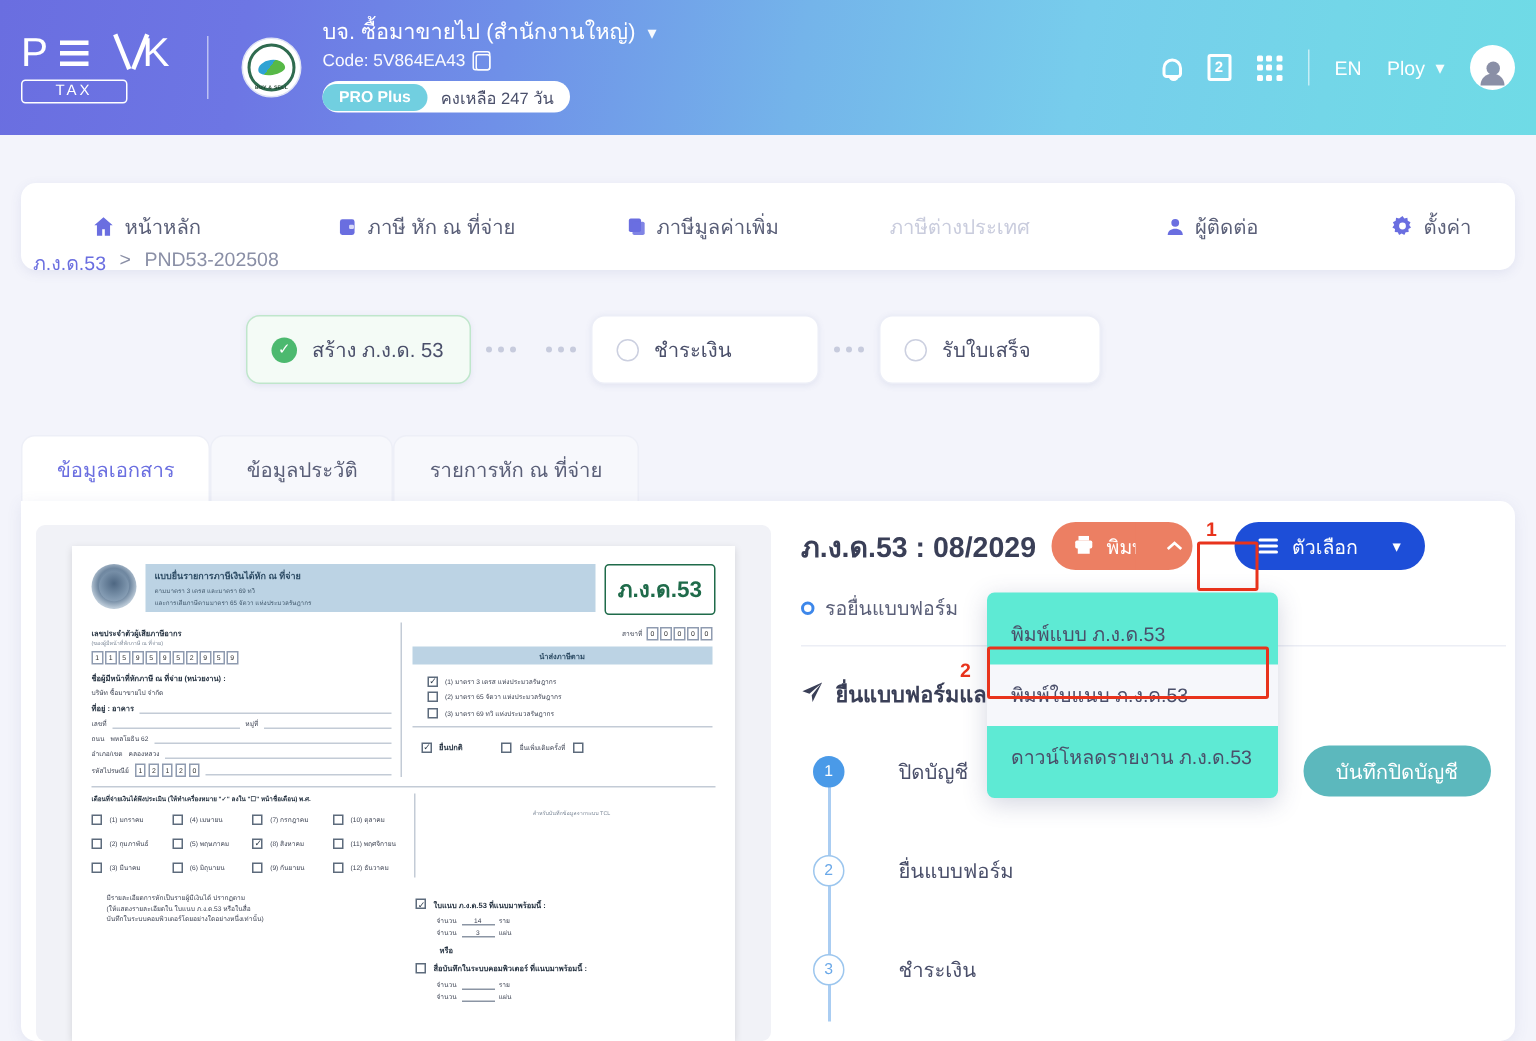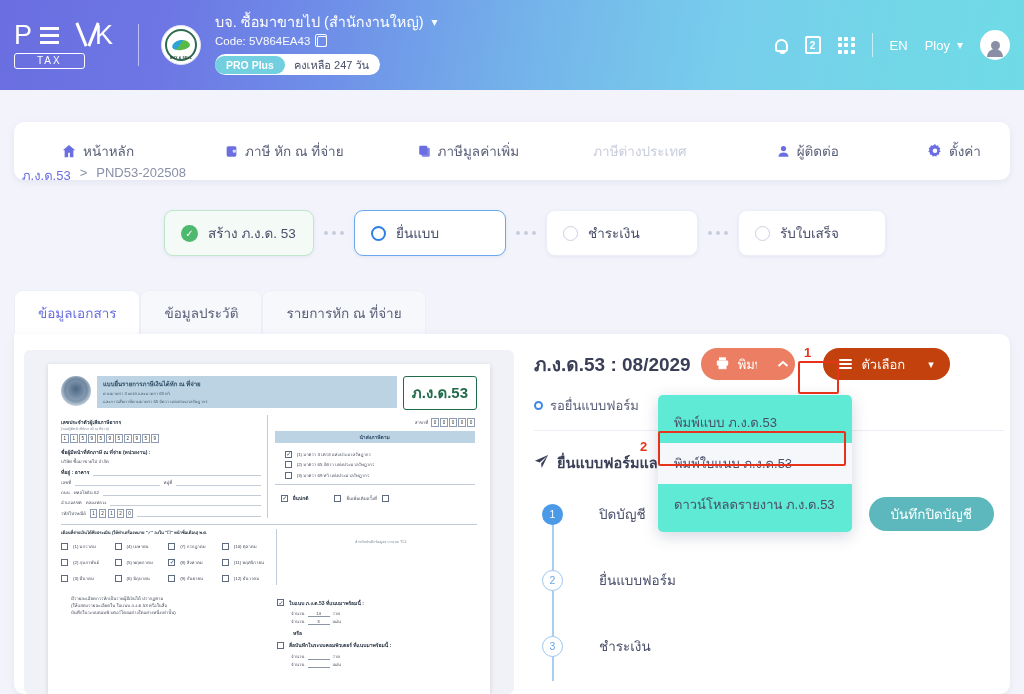--- a/index.html
+++ b/index.html
@@ -139,21 +139,21 @@
 
   
   .rpanel { position:absolute; left:520px; top:14px; width:470px; }
   .r-title-row { display:flex; align-items:center; gap:10px; }
   .r-title { font-size:19px; font-weight:bold; color:#3a3f57; }
   .btn-print { background:#ec7f63; color:#fff; border-radius:20px; height:32px; display:flex; align-items:center;
                padding:0 14px; gap:8px; font-size:13px; cursor:pointer; }
   .btn-print-caret { background:#ec7f63; color:#fff; width:38px; height:32px; border-radius:0 20px 20px 0;
                      display:flex; align-items:center; justify-content:center; margin-left:-20px; padding-left:14px;
                      font-size:12px; cursor:pointer; }
-  .btn-opt { background:#c2410c; color:#fff; border-radius:20px; height:32px; display:flex;align-items:center;
+  .btn-opt { background:#1d4ed8; color:#fff; border-radius:20px; height:32px; display:flex;align-items:center;
              padding:0 16px; gap:9px; font-size:13px; cursor:pointer; }
   .hamb { display:flex;flex-direction:column;gap:2.5px; }
   .hamb i{display:block;width:13px;height:1.8px;background:#fff;border-radius:1px;}
   .status-row { margin-top:15px; display:flex; align-items:center; gap:7px; font-size:13px; color:#5a5f78; }
   .st-dot { width:9px;height:9px;border-radius:50%;border:2.3px solid #3d87ea; }
   .hr { height:1px; background:#eceef5; margin-top:14px; }
   .sect-title { margin-top:20px; font-size:14.5px; font-weight:bold; color:#3a3f57; display:flex; align-items:center; gap:8px; }
   .send-ic { color:#3a3f57; font-size:14px; transform:rotate(0deg); }
 
   .timeline { position:relative; margin-top:22px; }
@@ -311,24 +311,20 @@
   <div class="steps">
     <div class="step done">
       <span class="dot-done">✓</span>
       <span>สร้าง ภ.ง.ด. 53</span>
     </div>
     <span class="dots-sep">
         <i></i>
         <i></i>
         <i></i>
       </span>
-    <div class="step active" style="min-width:152px">
-      <span class="dot-open"></span>
-      <span>ยื่นแบบ</span>
-    </div>
     <span class="dots-sep">
         <i></i>
         <i></i>
         <i></i>
       </span>
     <div class="step" style="min-width:152px">
       <span class="dot-idle"></span>
       <span>ชำระเงิน</span>
     </div>
     <span class="dots-sep">

